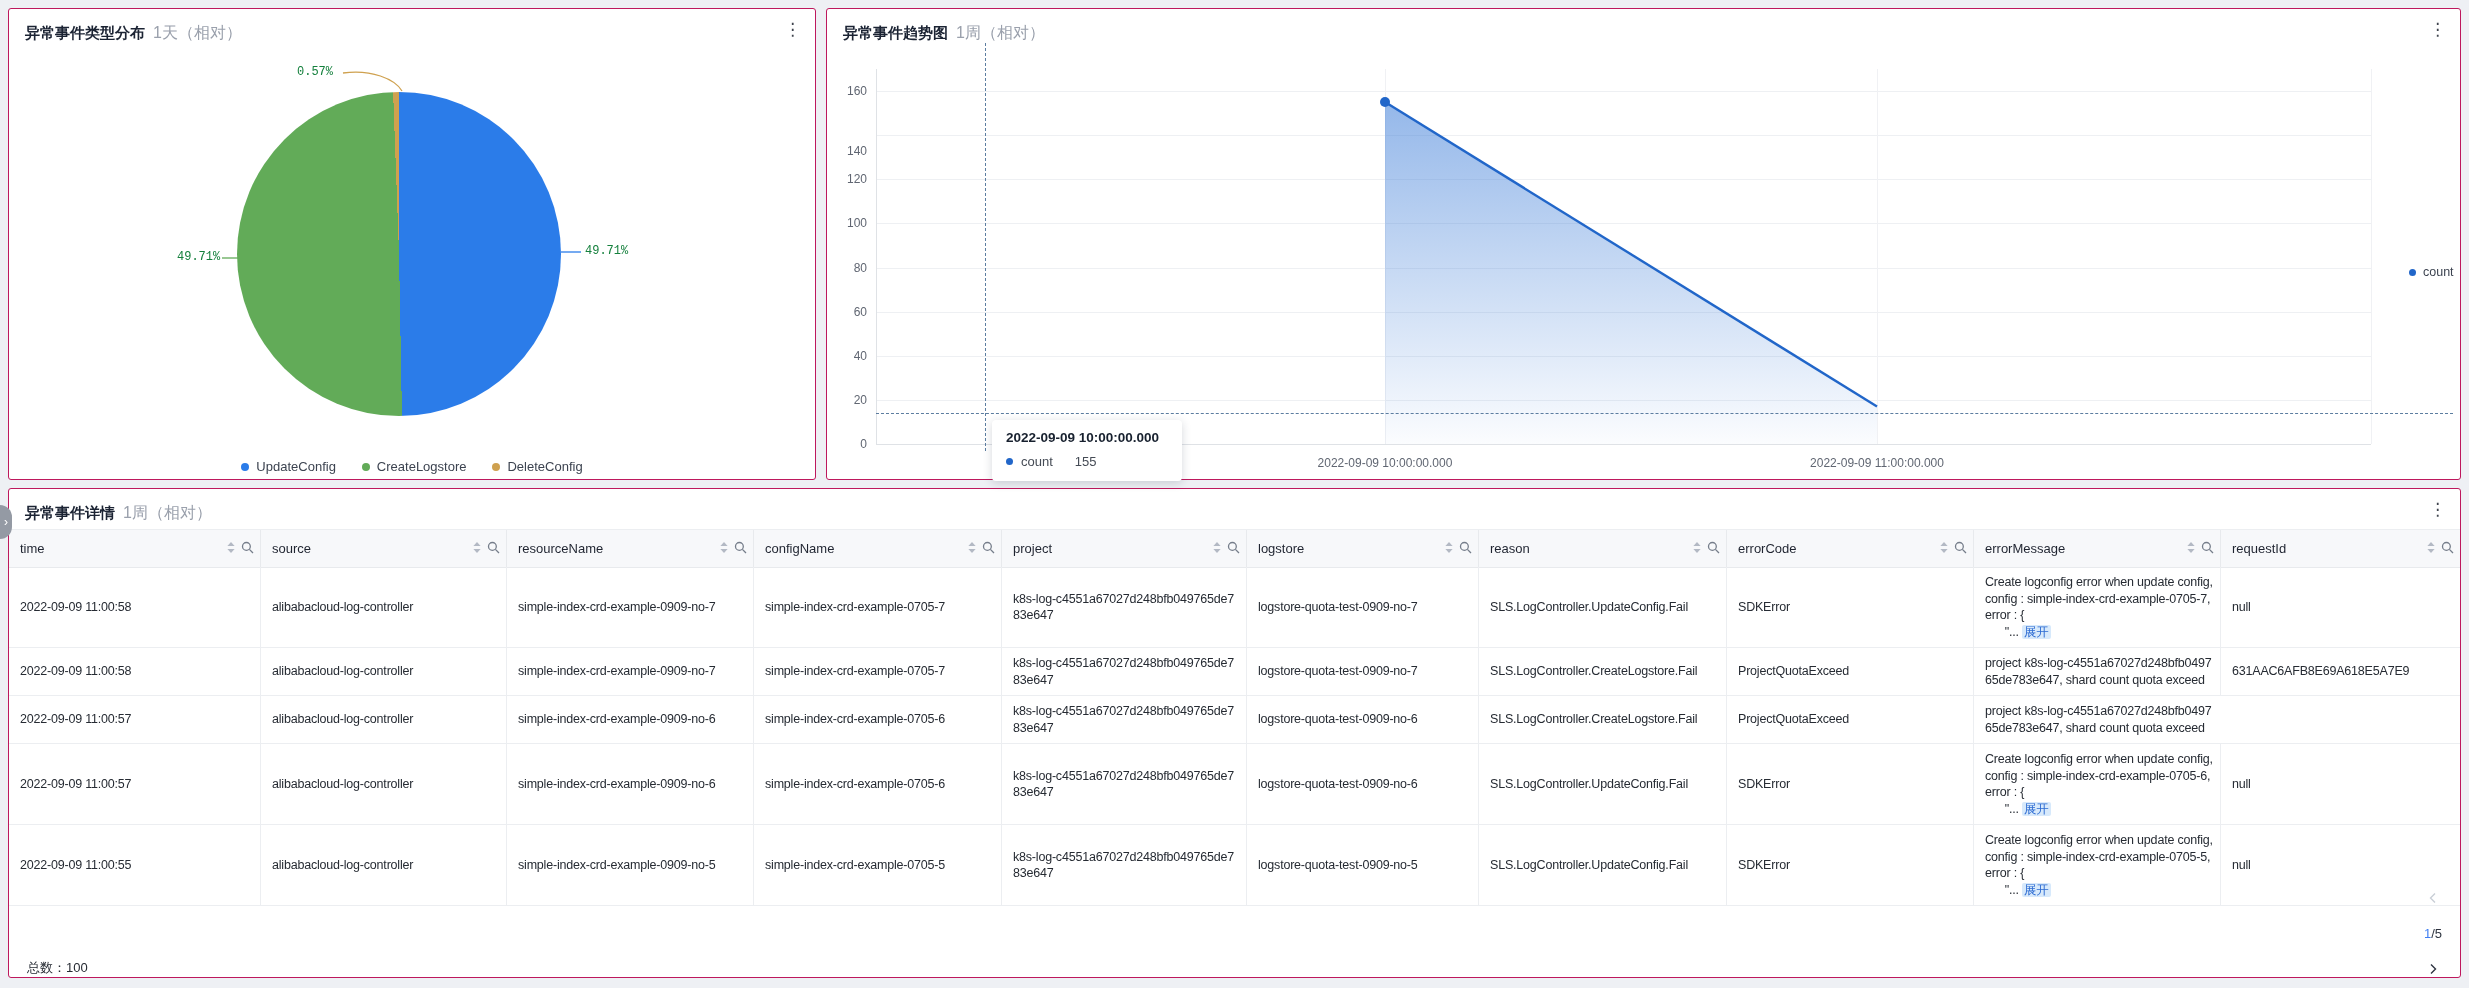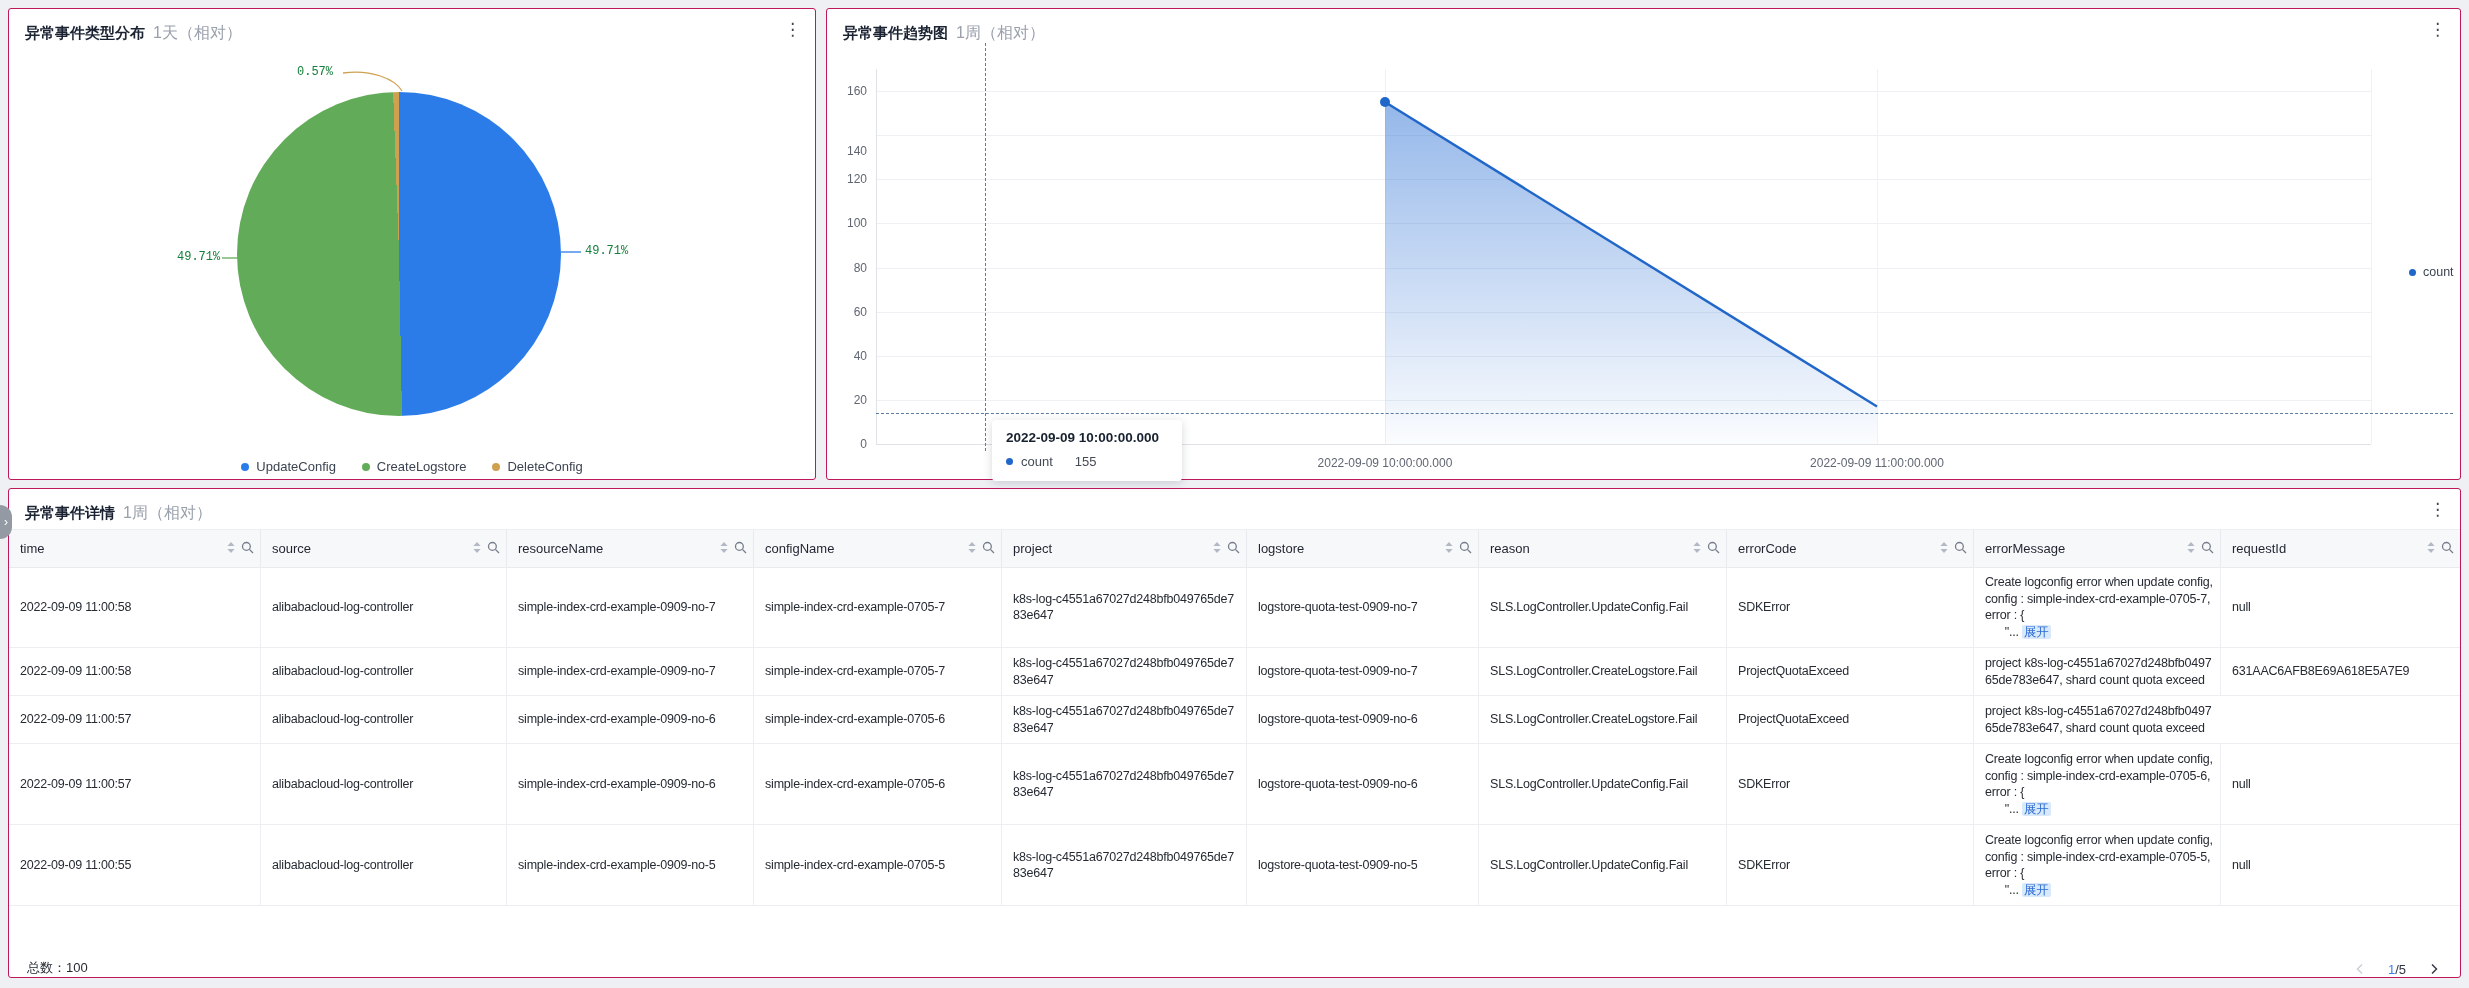--- a/index.html
+++ b/index.html
@@ -52,21 +52,21 @@
   .th-icons { display:flex; align-items:center; gap:5px; flex:0 0 auto; cursor:pointer; }
   #tbl-body { position:absolute; left:0; right:0; top:78px; }
   .tr { border-bottom:1px solid #eceef1; }
   .td { display:flex; align-items:center; padding:7px 6px 7px 11px; border-right:1px solid #eceef1;
         font-size:12.5px; letter-spacing:-0.2px; color:#262b33; line-height:1.32; }
   .td:last-child { border-right:none; }
   .td-inner { white-space:pre-wrap; word-break:break-all; width:100%; }
   .expand-link { color:#2d6bd2; background:#d7e9fb; border-radius:2px; padding:0 2px; cursor:pointer; white-space:nowrap; }
   #tbl-footer { position:absolute; left:0; right:0; bottom:0; height:34px; display:flex; align-items:flex-end; padding:0 18px; }
   #total-wrap { font-size:13px; color:#262b33; }
-  #pager { margin-left:auto; display:flex; align-items:center; gap:20px; }
+  #pager { margin-left:auto; display:flex; align-items:center; gap:20px;flex-direction:column; }
   .pg-btn { width:16px; height:16px; display:flex; align-items:center; justify-content:center; cursor:pointer; }
   #page-indicator { font-size:13px; }
   #page-cur { color:#3f7ef2; }
   #page-total { color:#2e3440; }
 
   
   #drawer-handle { position:absolute; left:0; top:505px; width:12px; height:34px; background:#949aa4;
                    border-radius:0 17px 17px 0; color:#fff; display:flex; align-items:center; justify-content:center;
                    font-size:12px; cursor:pointer; z-index:40; }
 </style>

